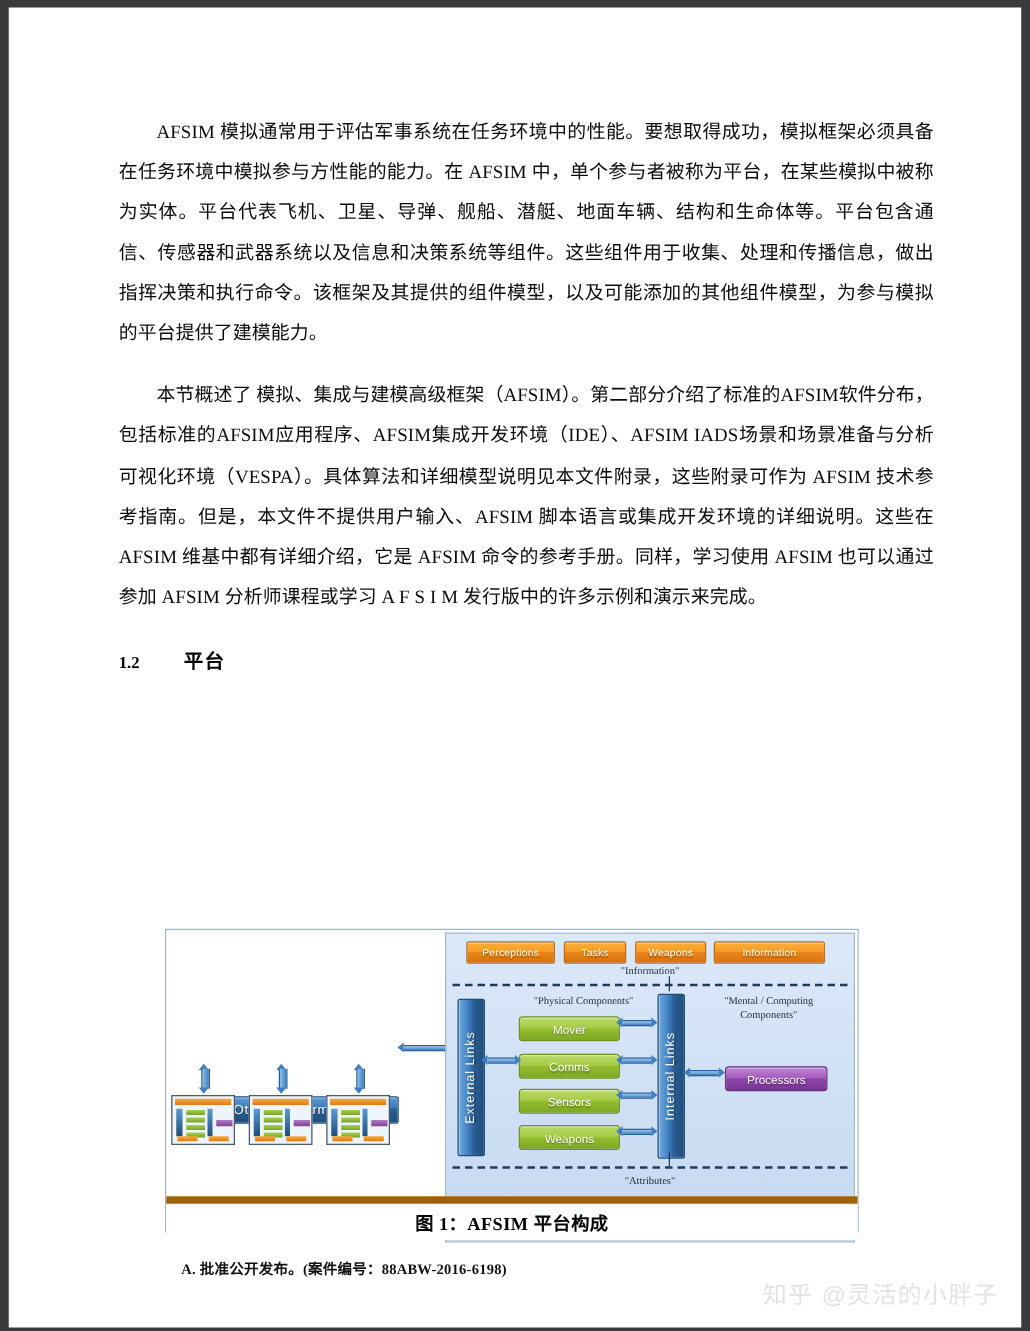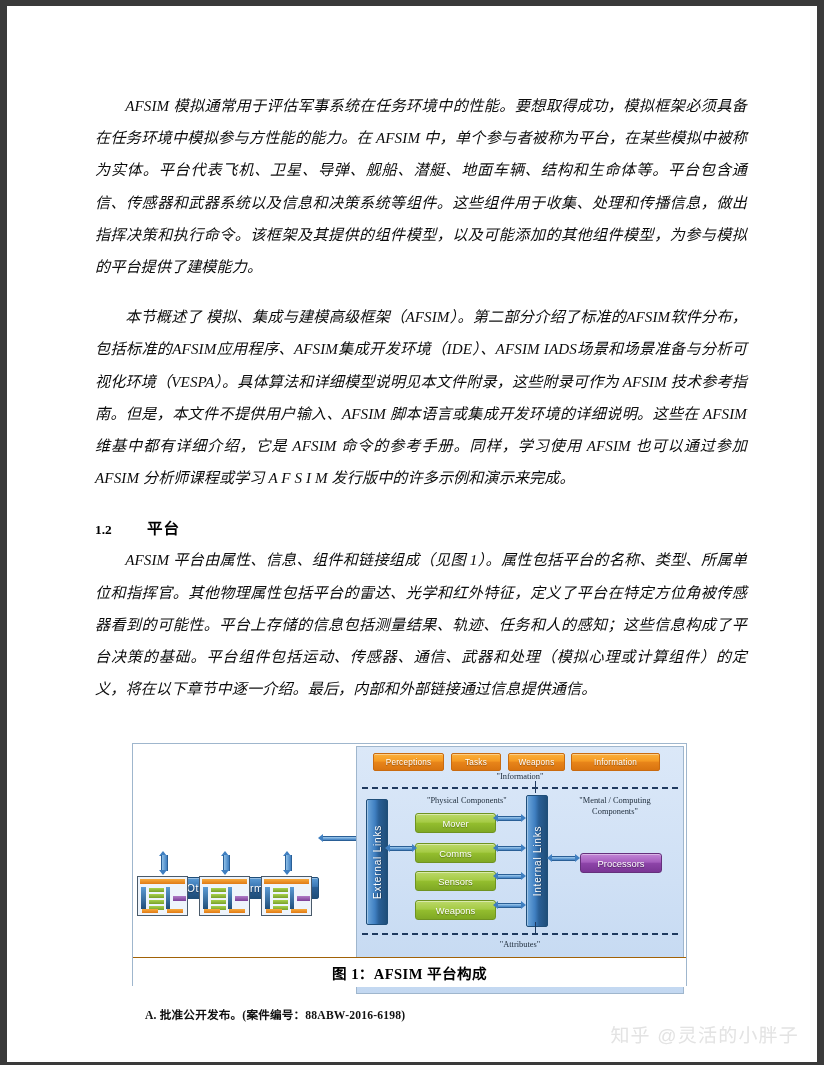--- a/index.html
+++ b/index.html
@@ -37,21 +37,20 @@
   p.para {
     margin: 0 0 0 0;
     font-size: 15.1px;
     line-height: 32.2px;
     color: #0b0b0b;
     text-align: justify;
     text-justify: inter-character;
     text-indent: 2em;
     font-family: "Liberation Serif", "DejaVu Serif", serif;
     letter-spacing: 0.1px;
-    font-style: italic;
   }
   p.para + p.para { margin-top: 18px; }
 
   .heading-row {
     margin-top: 22px;
     margin-bottom: 6px;
     display: flex;
     align-items: baseline;
     font-weight: bold;
     color: #000;
@@ -332,21 +331,21 @@
     background: #1f3a5f;
   }
   #tick-top { left: 402px; top: 37px; height: 12px; }
   #tick-bot { left: 402px; top: 178px; height: 11px; }
 
   #figure-caption {
     position: absolute;
     left: 0; right: 0;
     top: 213px;
     height: 29px;
-    border-top: 1px solid #a16207;
+    border-top: 6px solid #a16207;
     display: flex;
     align-items: center;
     justify-content: center;
     font-family: "Liberation Serif", "DejaVu Serif", serif;
     font-weight: bold;
     font-size: 14.6px;
     color: #000;
     letter-spacing: .4px;
     background: #fff;
   }
@@ -392,21 +391,20 @@
 
     <p class="para">AFSIM 模拟通常用于评估军事系统在任务环境中的性能。要想取得成功，模拟框架必须具备在任务环境中模拟参与方性能的能力。在 AFSIM 中，单个参与者被称为平台，在某些模拟中被称为实体。平台代表飞机、卫星、导弹、舰船、潜艇、地面车辆、结构和生命体等。平台包含通信、传感器和武器系统以及信息和决策系统等组件。这些组件用于收集、处理和传播信息，做出指挥决策和执行命令。该框架及其提供的组件模型，以及可能添加的其他组件模型，为参与模拟的平台提供了建模能力。</p>
 
     <p class="para">本节概述了 模拟、集成与建模高级框架（AFSIM）。第二部分介绍了标准的AFSIM软件分布，包括标准的AFSIM应用程序、AFSIM集成开发环境（IDE）、AFSIM IADS场景和场景准备与分析可视化环境（VESPA）。具体算法和详细模型说明见本文件附录，这些附录可作为 AFSIM 技术参考指南。但是，本文件不提供用户输入、AFSIM 脚本语言或集成开发环境的详细说明。这些在 AFSIM 维基中都有详细介绍，它是 AFSIM 命令的参考手册。同样，学习使用 AFSIM 也可以通过参加 AFSIM 分析师课程或学习 A F S I M  发行版中的许多示例和演示来完成。</p>
 
     <div class="heading-row">
       <span class="heading-num">1.2</span>
       <span class="heading-text">平台</span>
     </div>
 
-    <p class="para">AFSIM 平台由属性、信息、组件和链接组成（见图 1）。属性包括平台的名称、类型、所属单位和指挥官。其他物理属性包括平台的雷达、光学和红外特征，定义了平台在特定方位角被传感器看到的可能性。平台上存储的信息包括测量结果、轨迹、任务和人的感知；这些信息构成了平台决策的基础。平台组件包括运动、传感器、通信、武器和处理（模拟心理或计算组件）的定义，将在以下章节中逐一介绍。最后，内部和外部链接通过信息提供通信。</p>
 
   </div>
 
   <div id="figure-block">
 
     <div id="figure-canvas">
 
       <div id="other-platforms">Other Platforms</div>
 
       <div class="v-arrow" id="varr-1">

